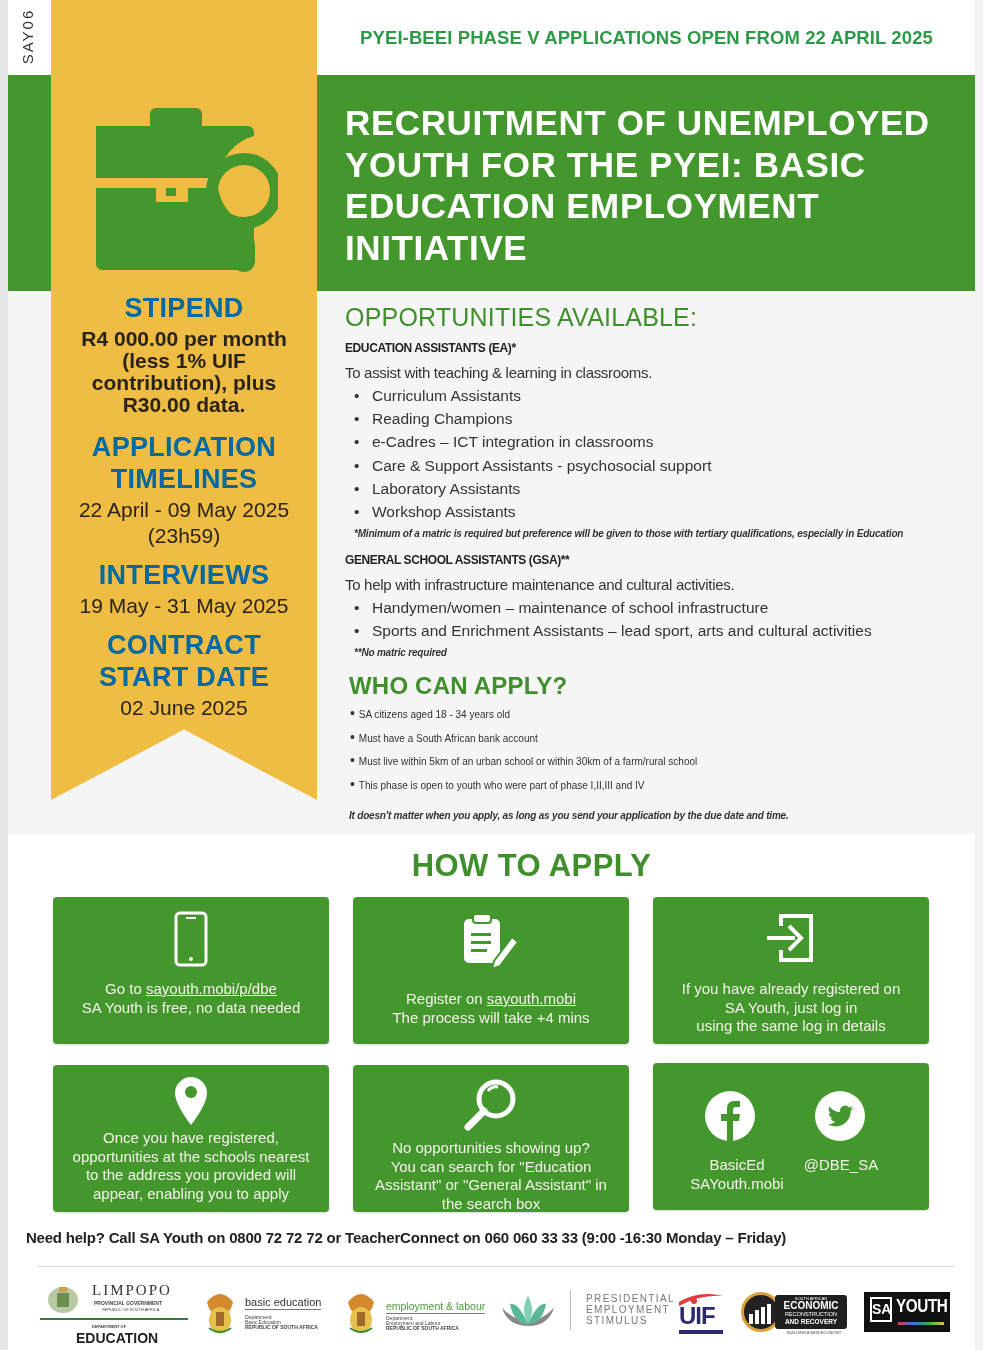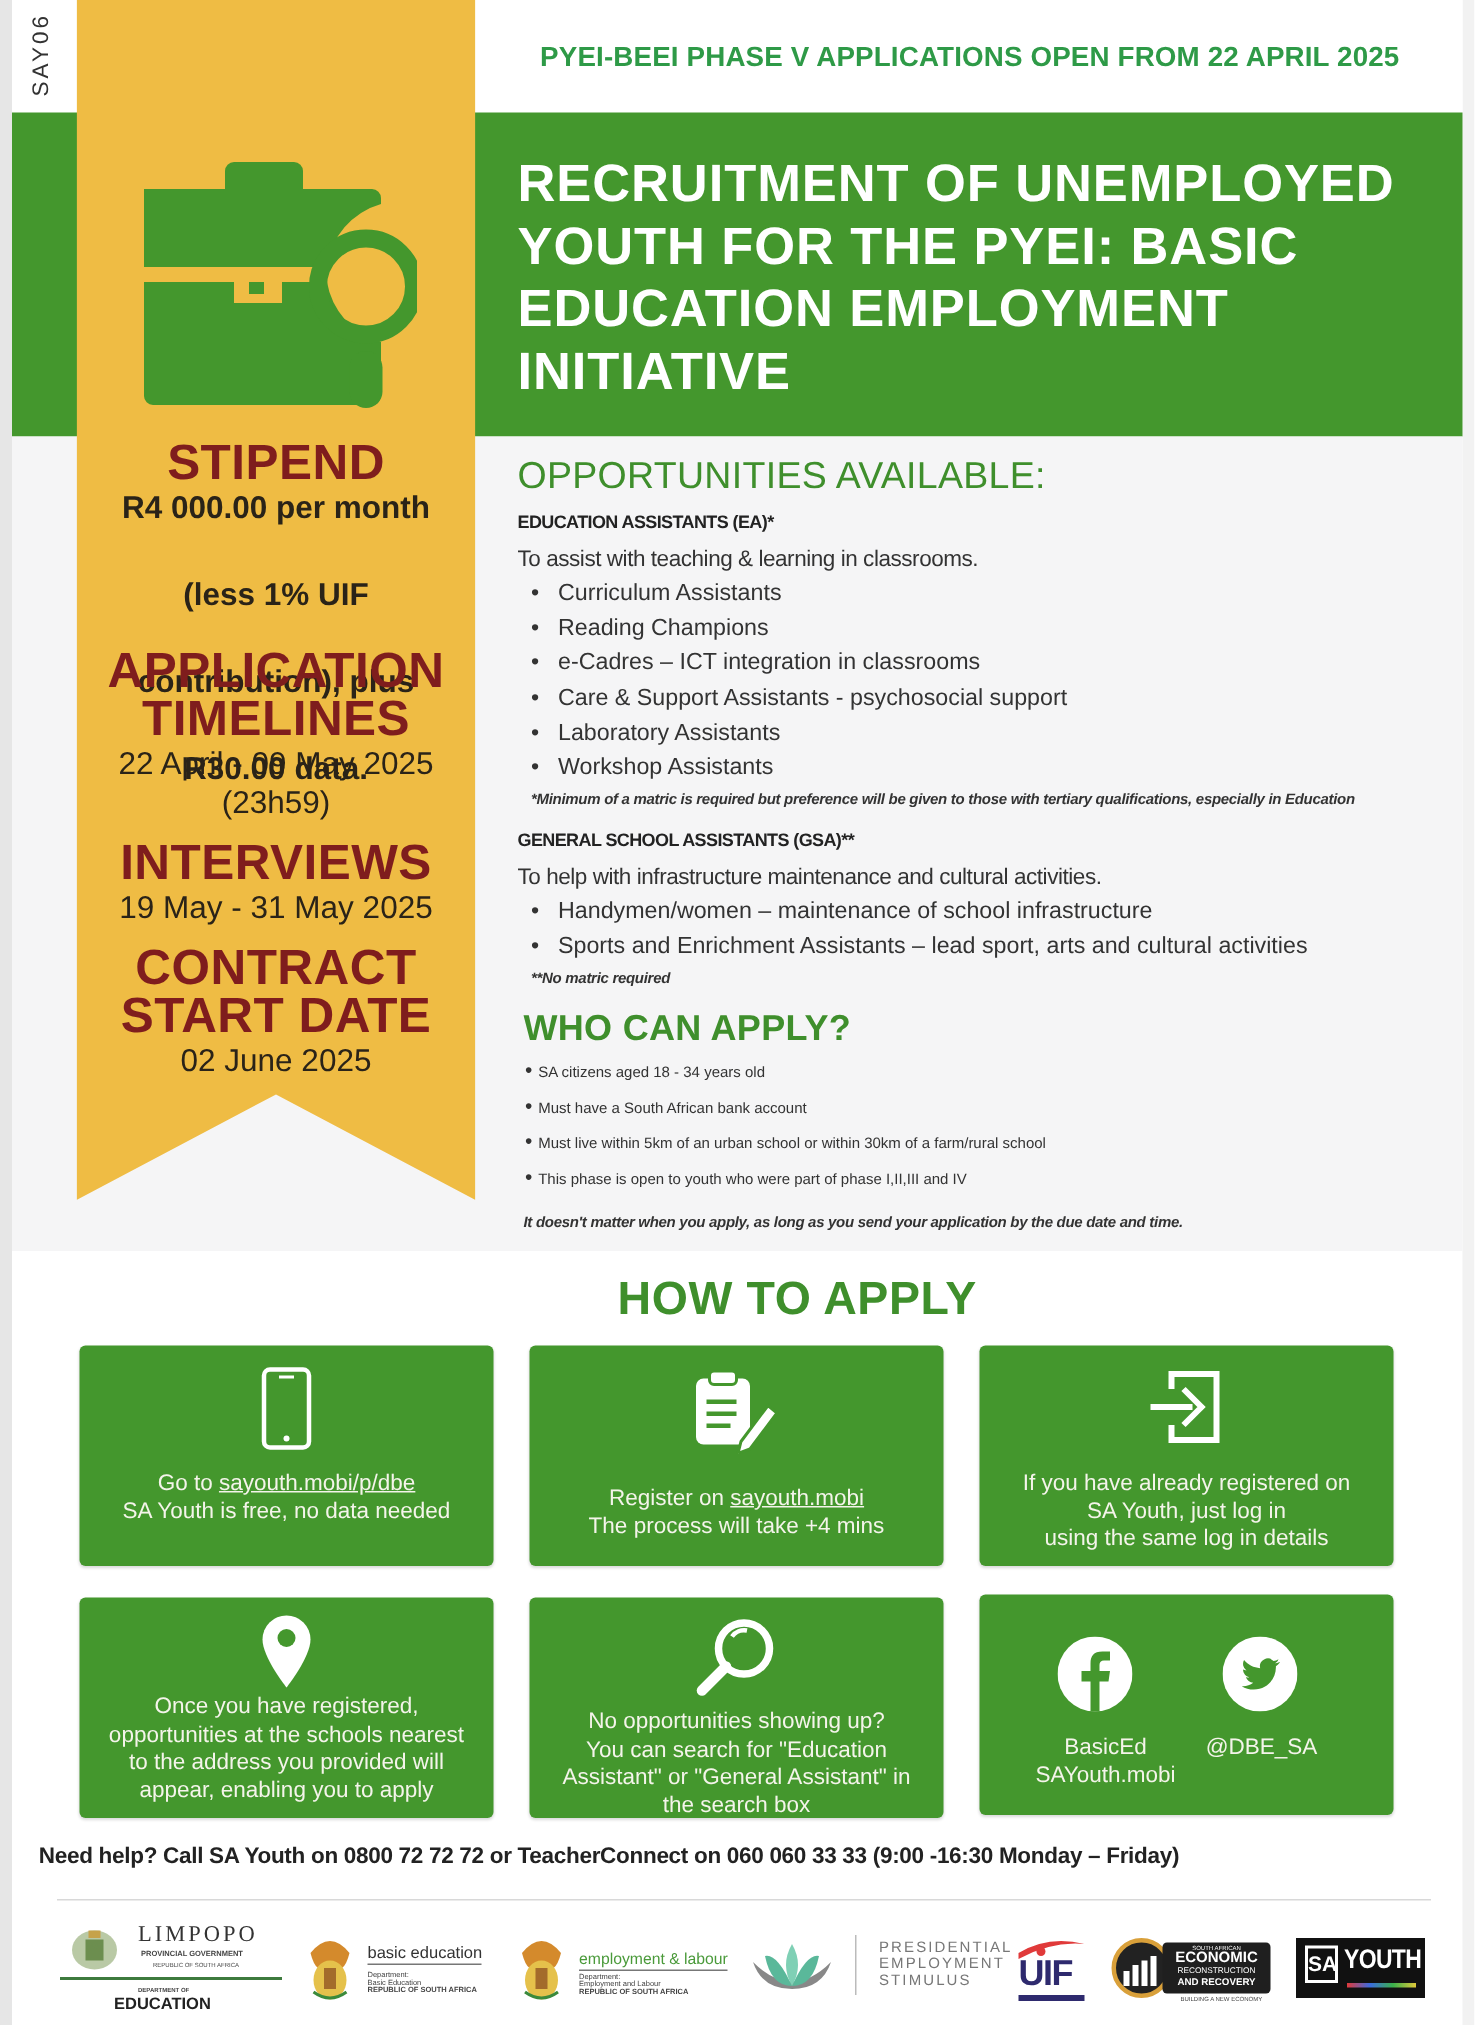--- a/index.html
+++ b/index.html
@@ -34,23 +34,23 @@
   }
 
   .ribbon {
     position: absolute; left: 51px; top: 0; width: 266px; height: 800px; background: #efbc44;
     clip-path: polygon(0 0, 100% 0, 100% 100%, 50% 91.2%, 0 100%);
   }
 
   .briefcase { position: absolute; left: 88px; top: 104px; width: 190px; height: 172px; }
 
   .side-text { position: absolute; left: 51px; width: 266px; text-align: center; }
-  .side-head { color: #7f1d1d; font-weight: bold; font-size: 33px; line-height: 32px; letter-spacing: 0.3px; }
+  .side-head { color: #0369a1; font-weight: bold; font-size: 27px; line-height: 32px; letter-spacing: 0.3px; }
   .side-body { color: #2a2318; font-size: 21px; line-height: 22px; }
-  .side-body.b { font-weight: bold; margin-top: 36px; }
+  .side-body.b { font-weight: bold; }
 
   .section-title { position: absolute; color: #3f8f2c; font-weight: bold; font-size: 24px; letter-spacing: 0.2px; }
   .sub-head { position: absolute; left: 345px; font-size: 12px; font-weight: bold; color: #222; letter-spacing: -0.4px; }
   .desc { position: absolute; left: 345px; font-size: 15px; color: #333; letter-spacing: -0.3px; }
   ul.bullets { position: absolute; left: 372px; list-style: none; font-size: 15.5px; color: #333; }
   ul.bullets li { height: 23.2px; line-height: 23.2px; position: relative; }
   ul.bullets li::before { content: "•"; position: absolute; left: -18px; }
   .footnote { position: absolute; font-style: italic; font-weight: bold; font-size: 10px; color: #333; letter-spacing: -0.2px; }
 
   ul.who { position: absolute; left: 350px; list-style: none; font-size: 10px; color: #333; }
@@ -276,21 +276,21 @@
   <svg width="34" height="32" viewBox="0 0 34 32" style="position:absolute;left:6px;top:2px;">
     <ellipse cx="17" cy="16" rx="15" ry="13" fill="#b9c9a5"></ellipse>
     <rect x="11" y="9" width="12" height="14" fill="#6c8e4f"></rect>
     <rect x="13" y="3" width="8" height="5" fill="#c6a24a"></rect>
   </svg>
   <div class="logo-limpopo-name" style="position:absolute;left:52px;top:0;">LIMPOPO</div>
   <div class="tiny" style="position:absolute;left:54px;top:18px;">PROVINCIAL GOVERNMENT</div>
   <div class="tiny" style="position:absolute;left:62px;top:25px;font-weight:normal;font-size:4px;">REPUBLIC OF SOUTH AFRICA</div>
   <div style="position:absolute;left:0;top:36px;width:148px;height:2px;background:#3d7a3d;"></div>
   <div class="tiny" style="position:absolute;left:52px;top:42px;font-size:4px;">DEPARTMENT OF</div>
-  <div style="position:absolute;left:36px;top:48px;font-weight:bold;font-size:11px;color:#222;">EDUCATION</div>
+  <div style="position:absolute;left:36px;top:48px;font-weight:bold;font-size:14px;color:#222;">EDUCATION</div>
 </div>
 
 <div class="logo" style="left:203px;top:1288px;width:130px;height:50px;">
   <svg width="34" height="48" viewBox="0 0 34 48" style="position:absolute;left:0;top:0;">
     <path d="M4 14 q13 -16 26 0 q-2 8 -5 10 h-16 q-3 -2 -5 -10z" fill="#d48a2c"></path>
     <ellipse cx="17" cy="32" rx="11" ry="13" fill="#e5c14b"></ellipse>
     <rect x="13" y="24" width="8" height="14" fill="#a36b2b"></rect>
     <path d="M6 40 q11 8 22 0" fill="none" stroke="#3b8a3b" stroke-width="2"></path>
   </svg>
   <div style="position:absolute;left:42px;top:8px;font-size:11px;color:#333;border-bottom:1px solid #777;padding-bottom:1px;">basic education</div>

